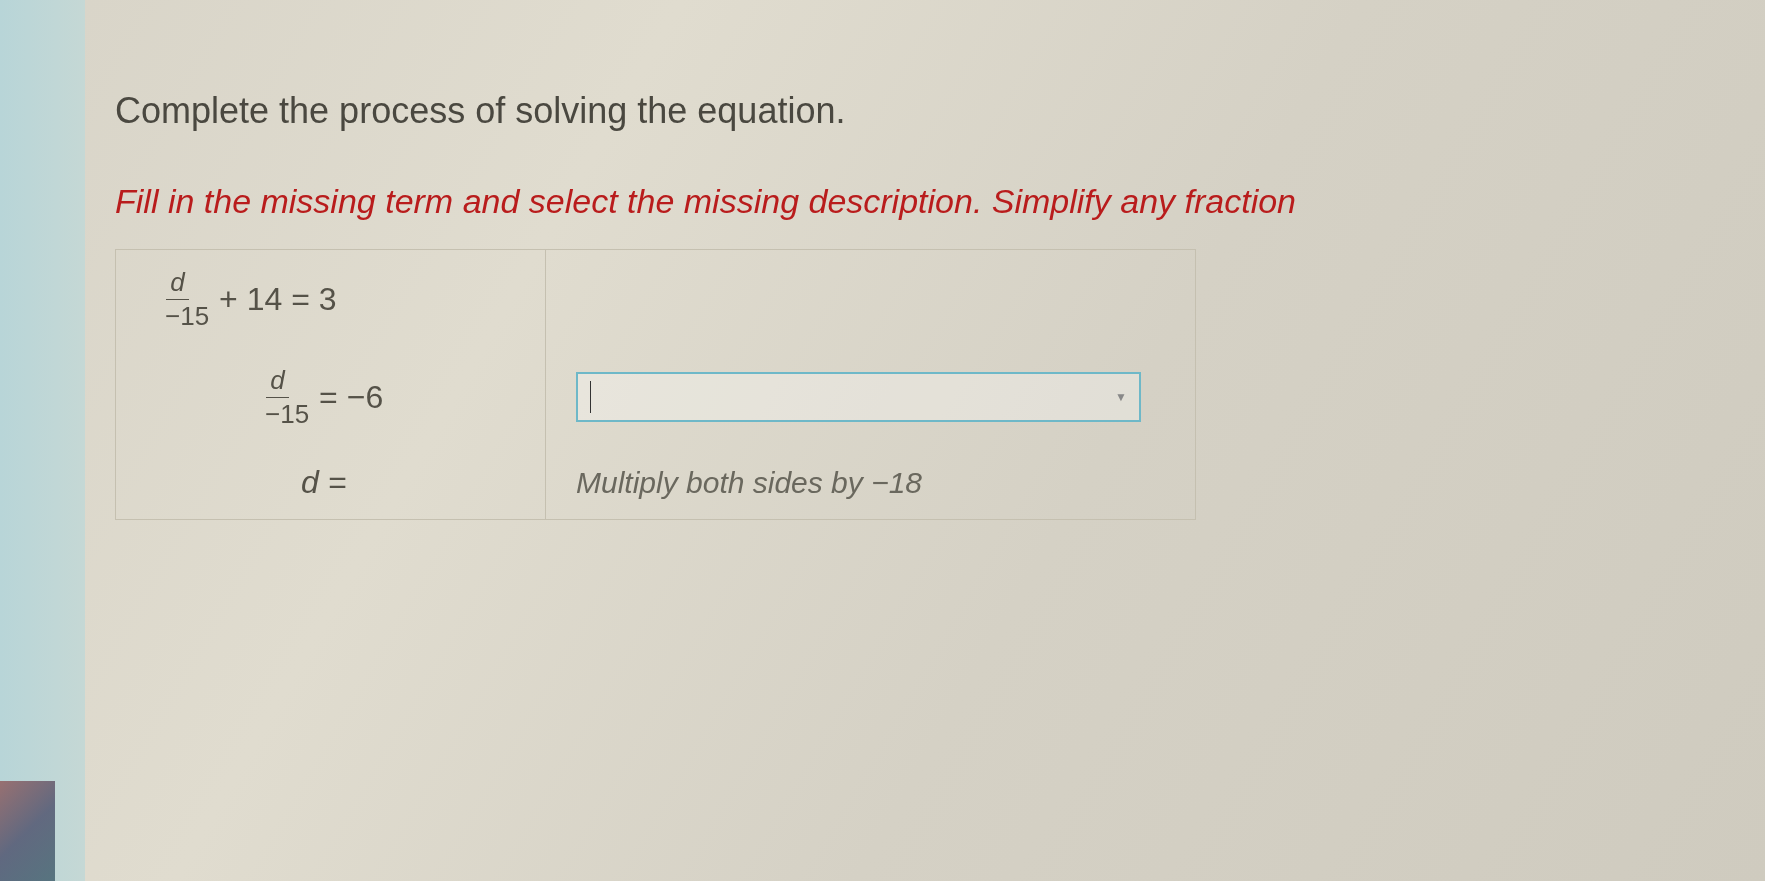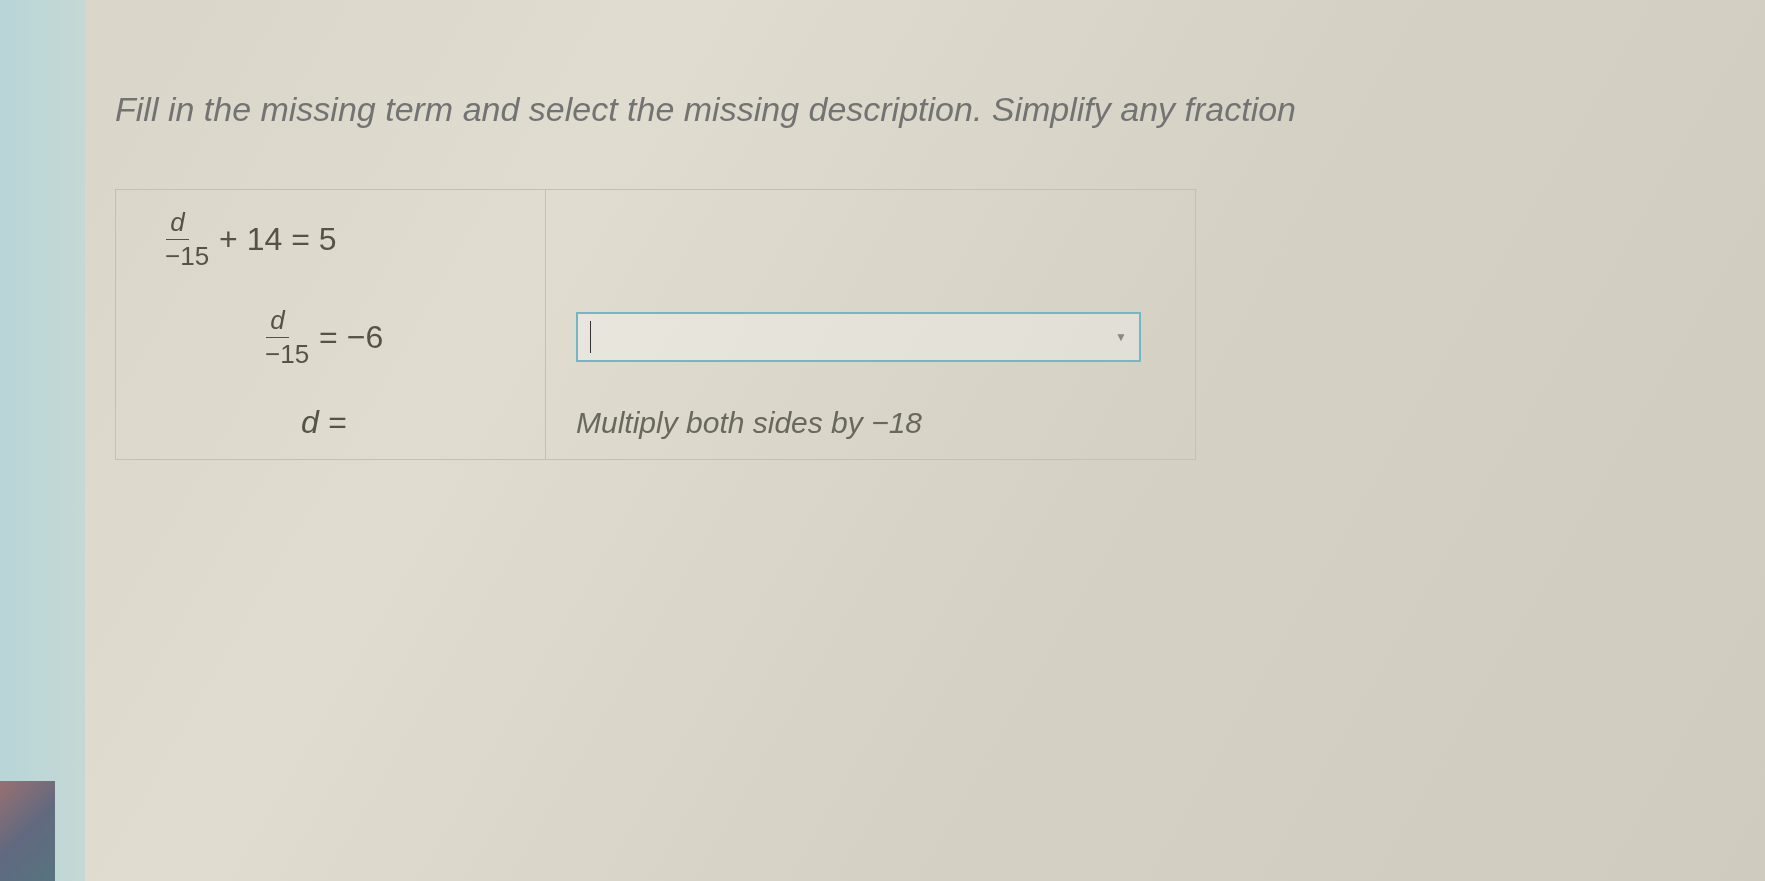--- a/index.html
+++ b/index.html
@@ -35,23 +35,23 @@
     
     .instruction-line1 {
       font-size: 36px;
       color: #4a4840;
       margin-bottom: 50px;
       font-weight: normal;
     }
     
     .instruction-line2 {
       font-size: 34px;
-      color: #737373;
-      font-style: italic;
-      margin-bottom: 60px;
+      color: #b91c1c;
+      font-style: italic;
+      margin-bottom: 28px;
     }
     
     .work-table {
       display: table;
       border-collapse: collapse;
     }
     
     .work-row {
       display: table-row;
     }
@@ -178,33 +178,34 @@
       opacity: 0.7;
     }
   </style>
 </head>
 <body>
 
 <div class="left-gutter"></div>
 
 <div class="content">
 
+  <div class="instruction-line1">Complete the process of solving the equation.</div>
 
   <div class="instruction-line2">Fill in the missing term and select the missing description. Simplify any fraction</div>
 
   <div class="work-table">
 
     <div class="work-row">
       <div class="work-cell eq-cell first">
         <div class="equation">
           <span class="fraction">
             <span class="fraction-num">d</span>
             <span class="fraction-den">−15</span>
           </span>
-          <span>+ 14 = 5</span>
+          <span>+ 14 = 3</span>
         </div>
       </div>
       <div class="work-cell desc-cell first"></div>
     </div>
 
     <div class="work-row">
       <div class="work-cell eq-cell middle">
         <div class="equation indent1">
           <span class="fraction">
             <span class="fraction-num">d</span>

